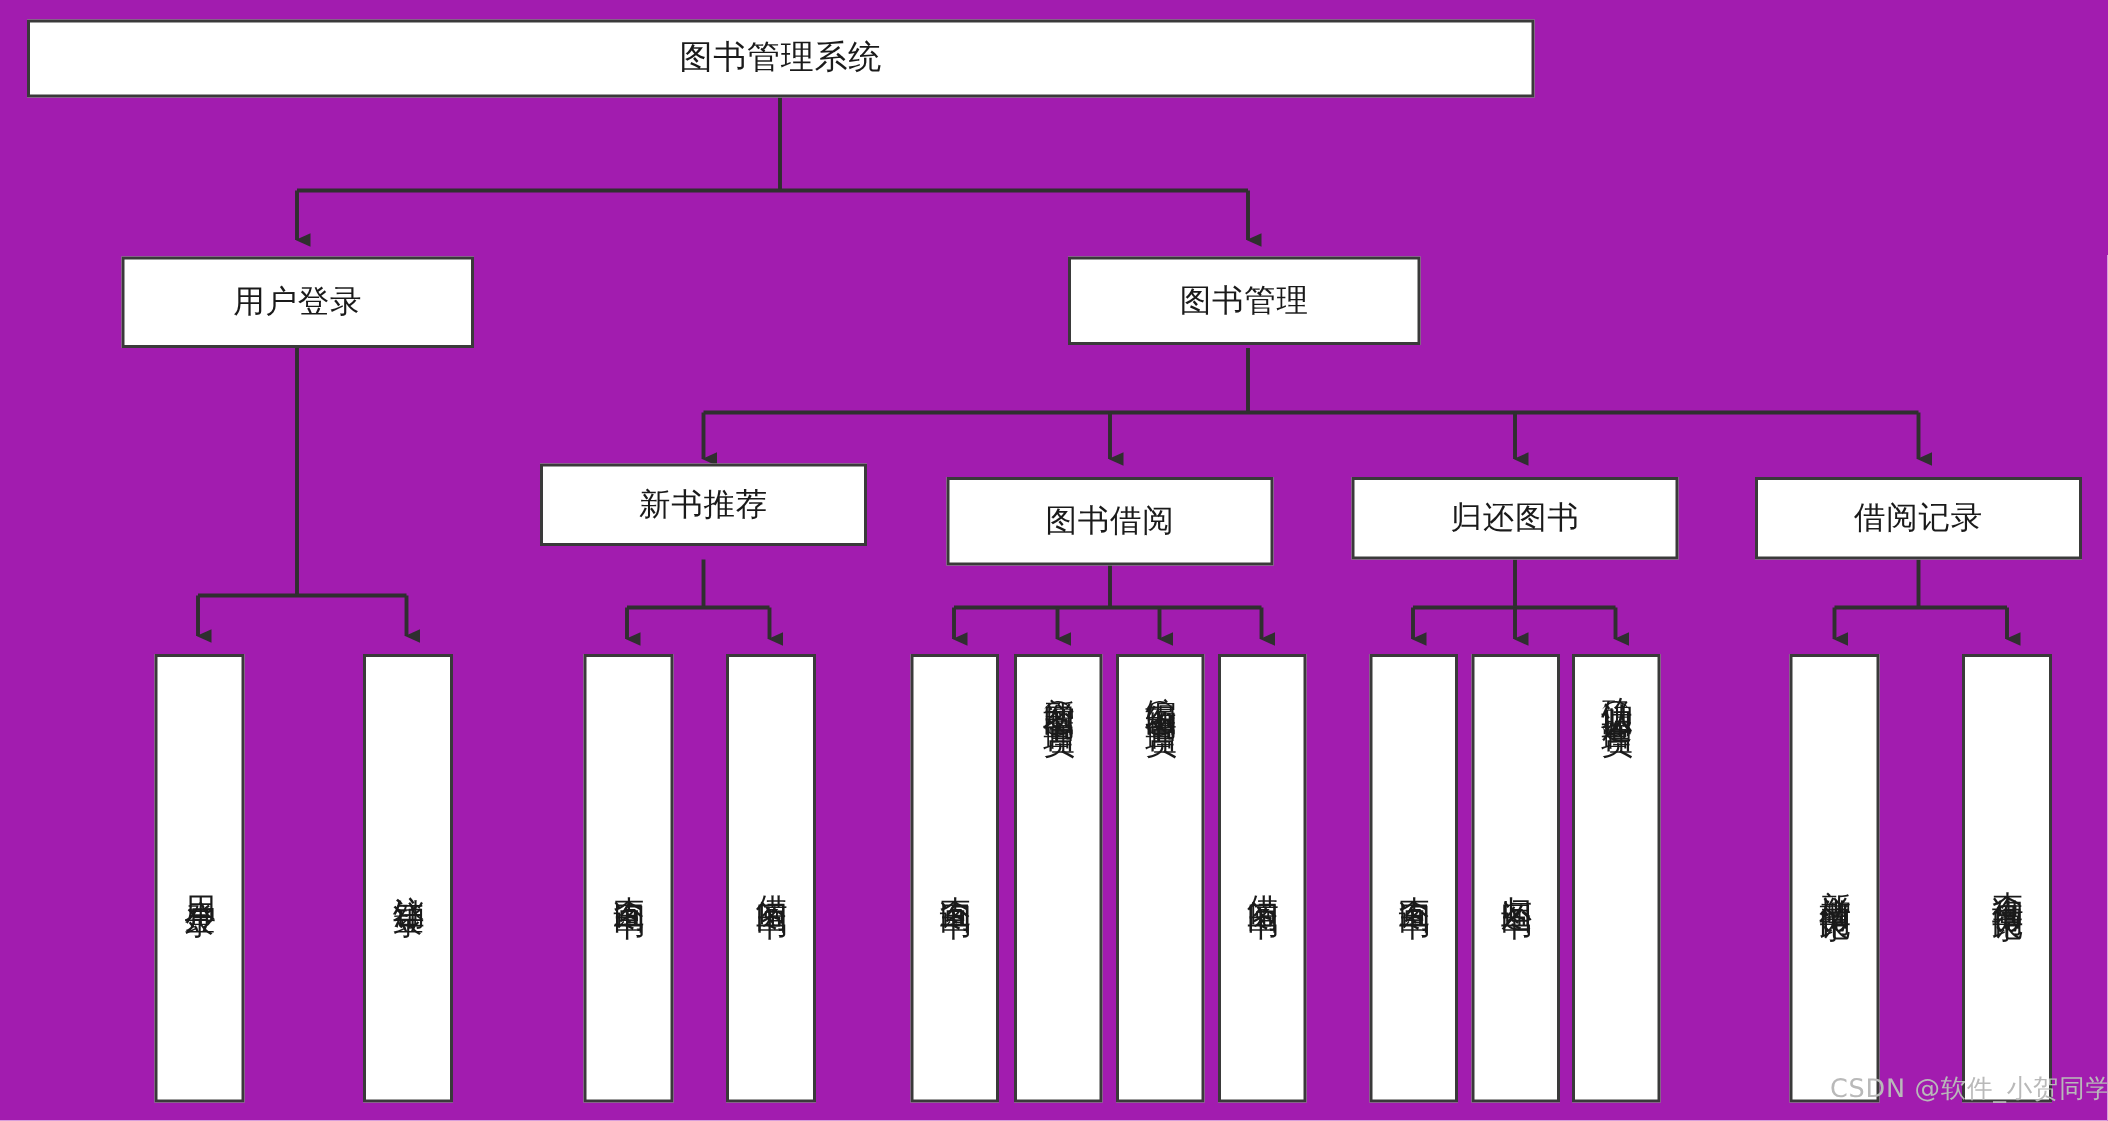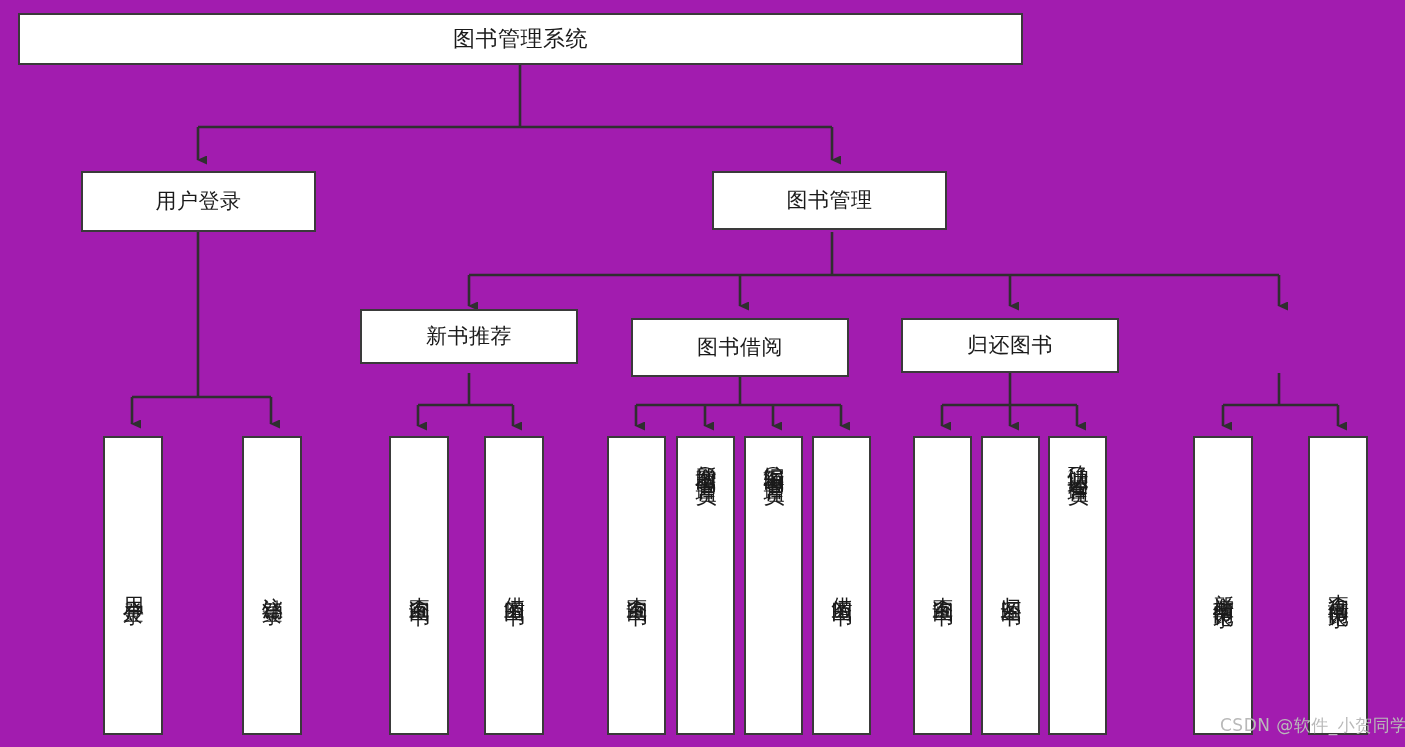--- a/index.html
+++ b/index.html
@@ -149,20 +149,23 @@
   </div>
 
   <div class="node horiz" style="left:631px; top:318px; width:218px; height:59px;">
     <span class="label">图书借阅</span>
   </div>
 
   <div class="node horiz" style="left:901px; top:318px; width:218px; height:55px;">
     <span class="label">归还图书</span>
   </div>
 
+  <div class="node horiz" style="left:1170px; top:318px; width:218px; height:55px;">
+    <span class="label">借阅记录</span>
+  </div>
 
   <div class="node vert center" style="left:103px; top:436px; width:60px; height:299px;">
     <span class="label">用户登录</span>
   </div>
 
   <div class="node vert center" style="left:242px; top:436px; width:60px; height:299px;">
     <span class="label">注销登录</span>
   </div>
 
   <div class="node vert center" style="left:389px; top:436px; width:60px; height:299px;">

